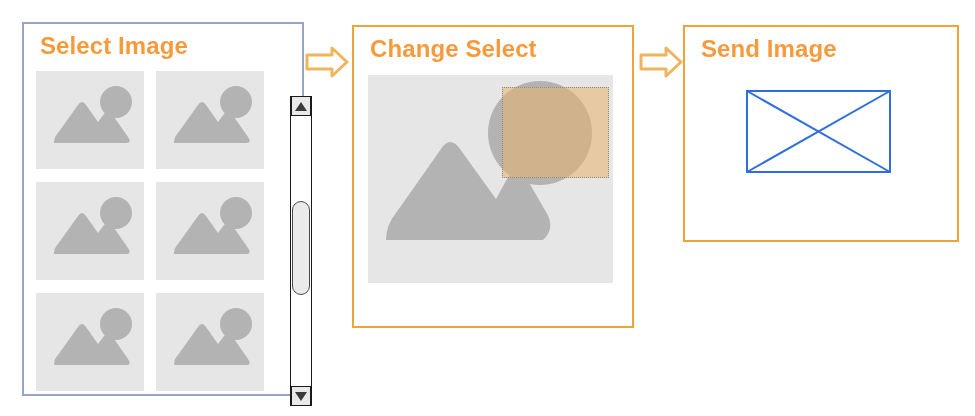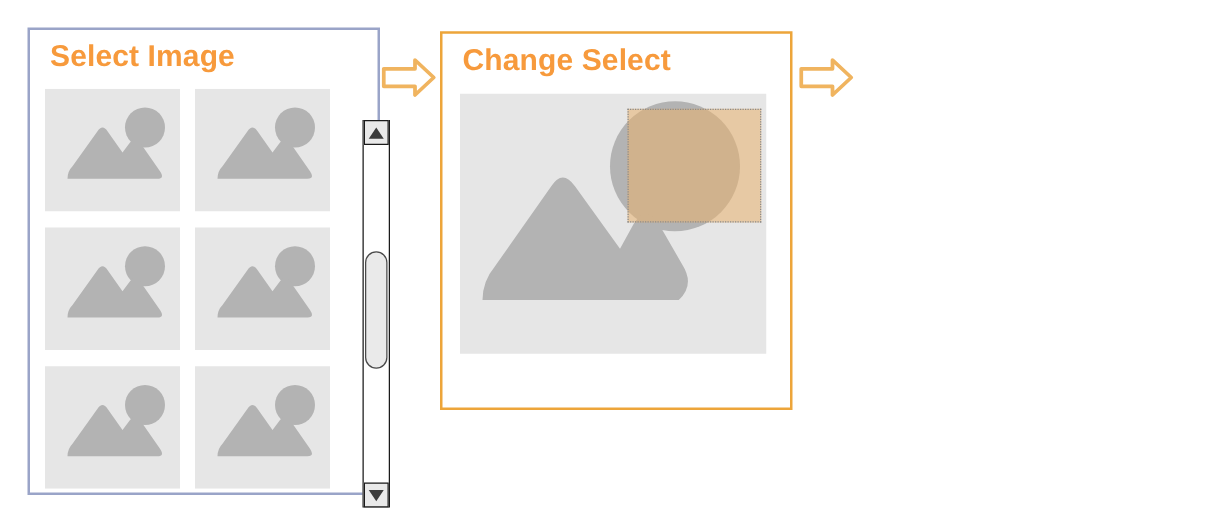--- a/index.html
+++ b/index.html
@@ -247,14 +247,25 @@
       <div class="selection"></div>
     </div>
   </div>
 
   <div class="arrow arrow-2">
     <svg width="44" height="34" viewBox="0 0 44 34">
       <path d="M2 10 L27 10 L27 3 L42 17 L27 31 L27 24 L2 24 Z" fill="#ffffff" stroke="#f0b45f" stroke-width="3" stroke-linejoin="round"></path>
     </svg>
   </div>
 
+  <div class="panel panel-send">
+    <div class="panel-title">Send Image</div>
+
+    <div class="broken-img">
+      <svg width="145" height="83" viewBox="0 0 145 83">
+        <rect x="1" y="1" width="143" height="81" fill="none" stroke="#2f6fdb" stroke-width="2"></rect>
+        <line x1="1" y1="1" x2="144" y2="82" stroke="#2f6fdb" stroke-width="2"></line>
+        <line x1="144" y1="1" x2="1" y2="82" stroke="#2f6fdb" stroke-width="2"></line>
+      </svg>
+    </div>
+  </div>
 
 </div>
 
 </body></html>

